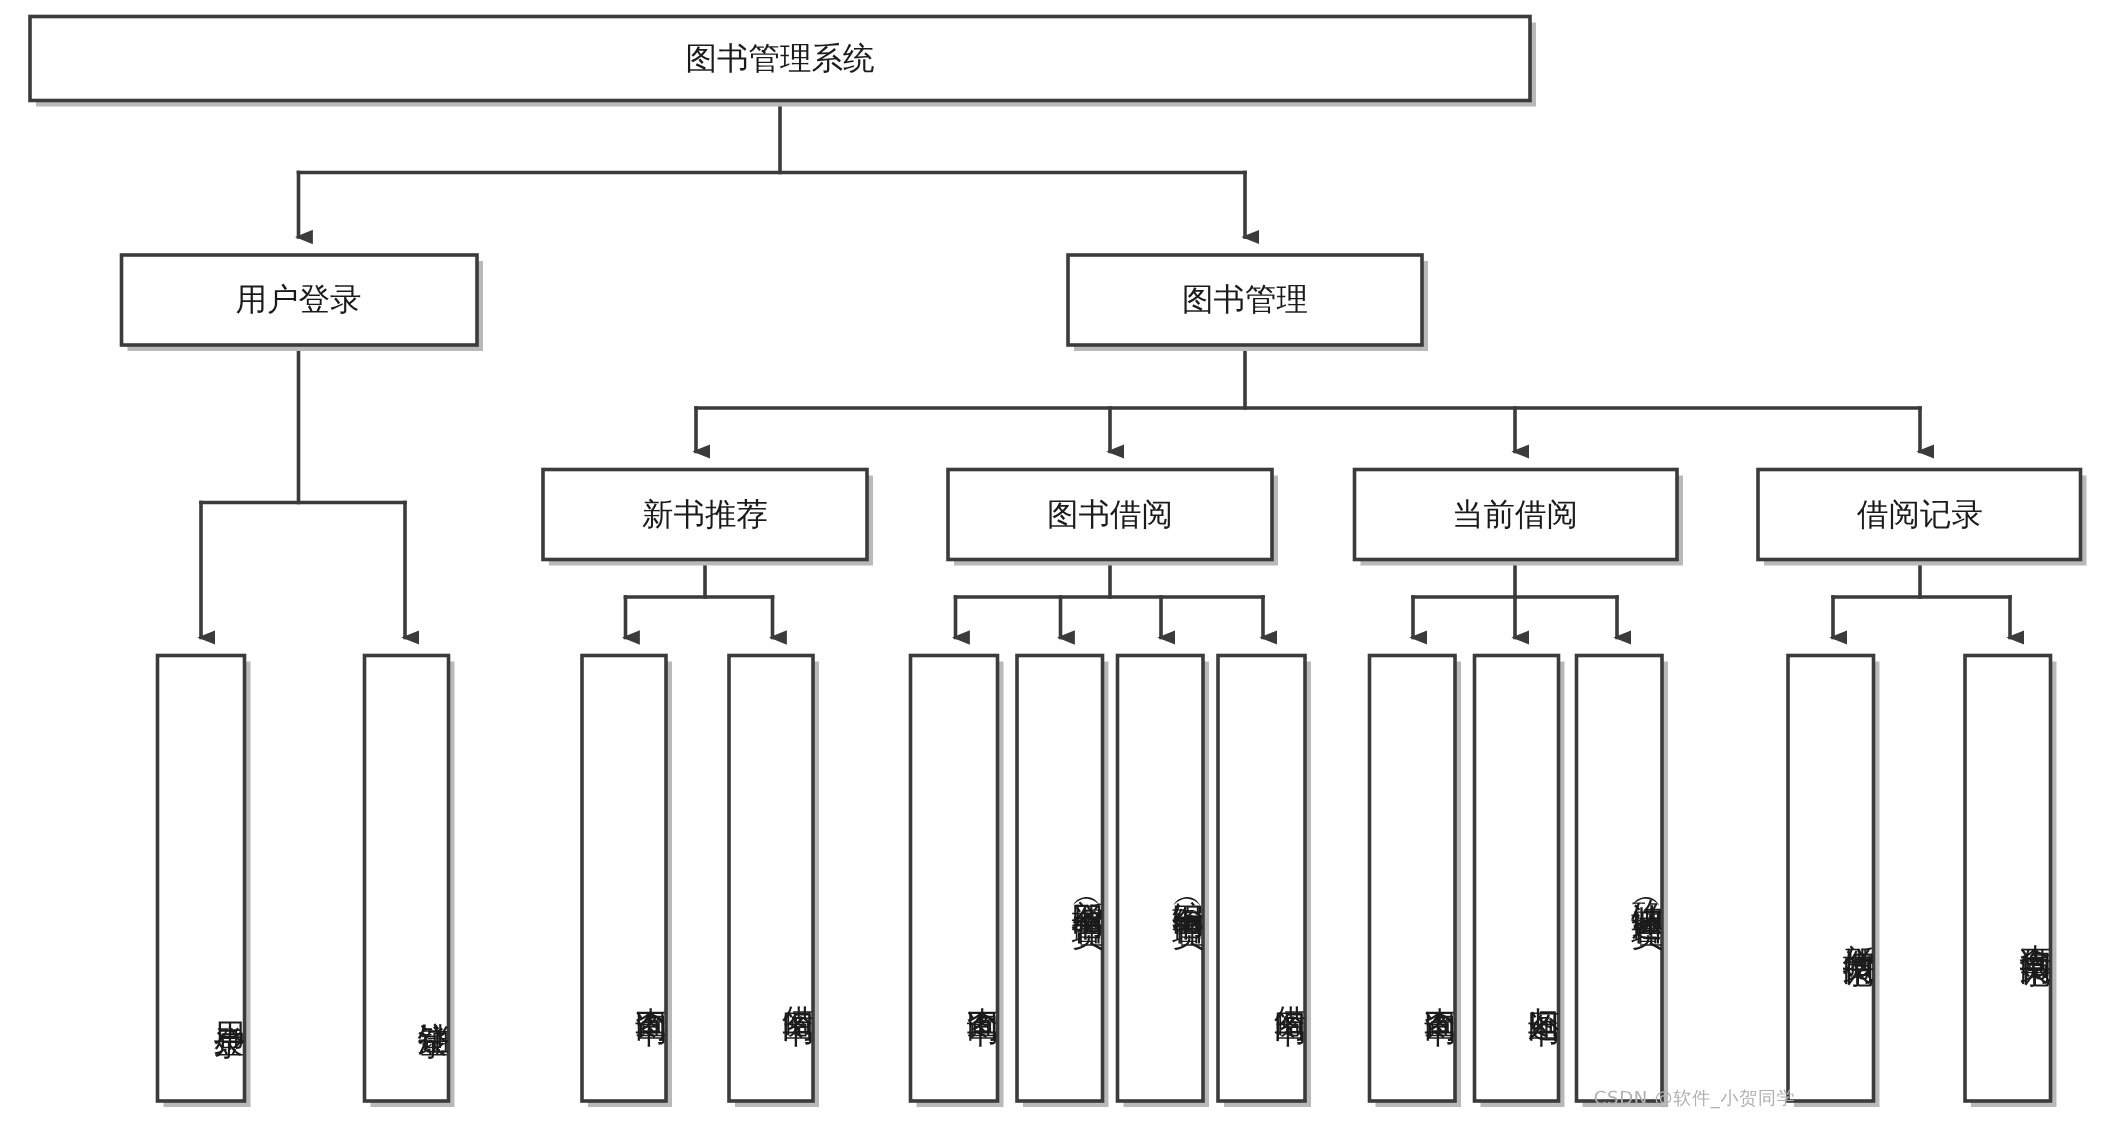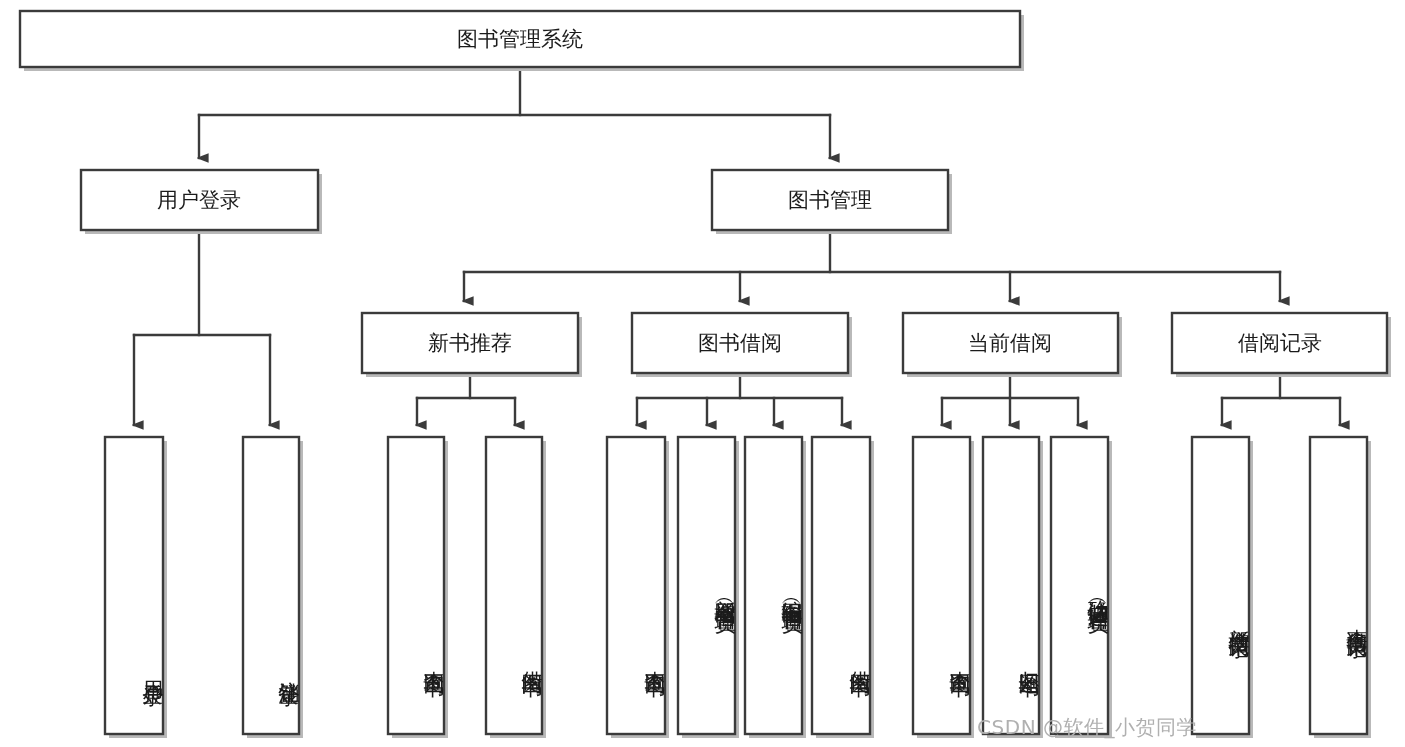--- a/index.html
+++ b/index.html
@@ -63,21 +63,21 @@
     display: flex;
     align-items: flex-start;
     justify-content: center;
     pointer-events: none;
   }
   .watermark {
     position: absolute;
     right: 14px;
     bottom: 6px;
     font-family: "DejaVu Sans", "Liberation Sans", sans-serif;
-    font-size: 20px;
+    font-size: 12px;
     color: #b0b0b0;
     letter-spacing: 0.5px;
     user-select: none;
     text-align: center;
   }
 </style>
 </head>
 <body>
 
 <div id="diagram-root">

